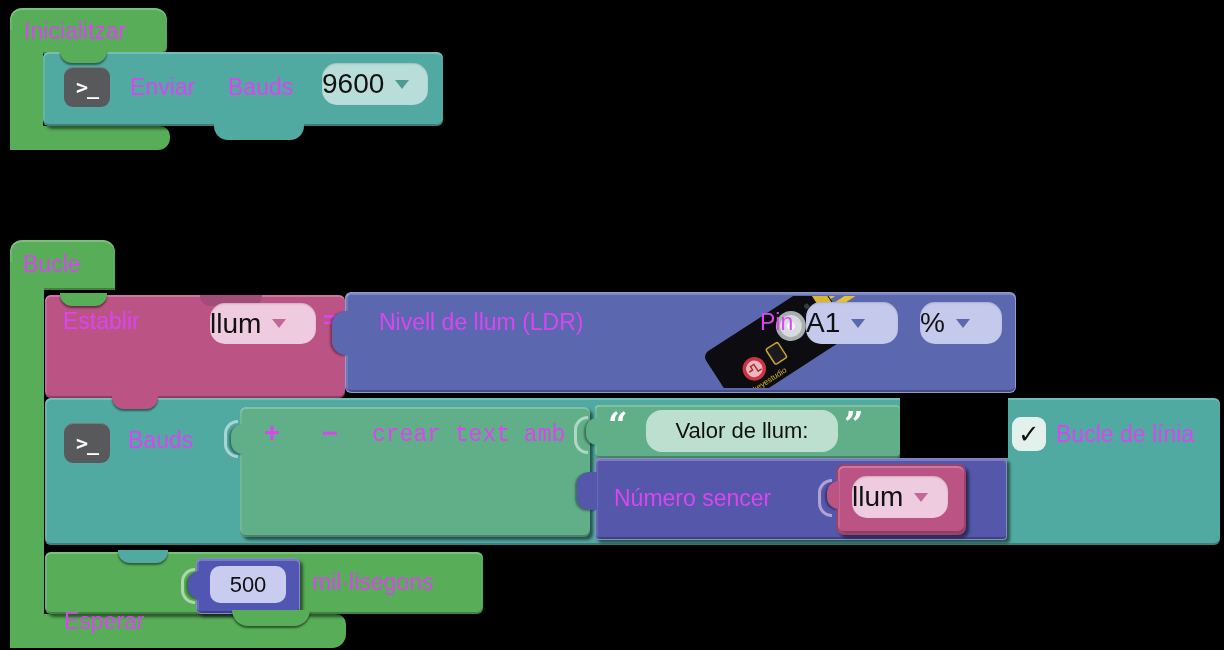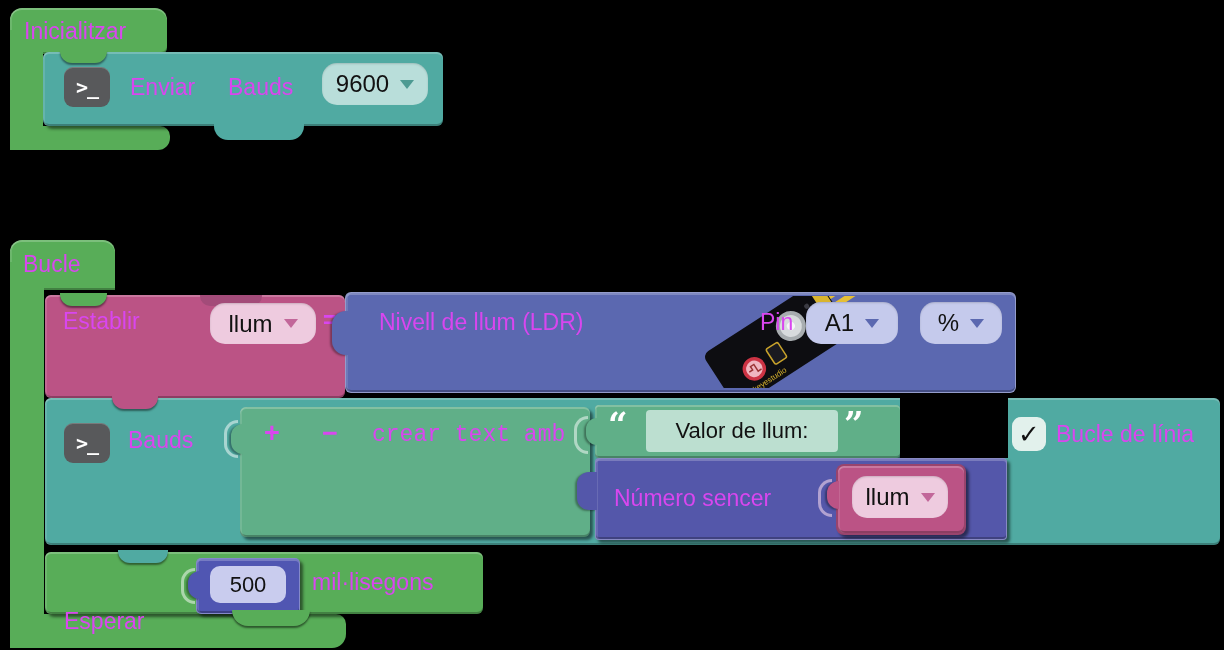--- a/index.html
+++ b/index.html
@@ -11,37 +11,37 @@
                   inset 0 -2px 0 rgba(0,0,0,.25), 3px 3px 3px rgba(0,0,0,.5);}
   .green{background:#58AD58;}
   .teal{background:#50AAA2;}
   .igreen{background:#60AF88;}
   .pinkb{background:#BB5385;}
   .blueb{background:#5B68B0;}
   .nblue{background:#5457AA;}
   .b500{background:#5056B2;}
   .lbl{position:absolute;color:#d946ef;font-size:23px;line-height:26px;white-space:nowrap;}
   .big{font-weight:bold;font-size:27px;line-height:27px;}
-  .pill{position:absolute;display:flex;align-items:center;justify-content:center;gap:11px;
-        border-radius:15px;color:#111;font-size:24px;box-shadow:inset 0 1px 2px rgba(0,0,0,.15);}
+  .pill{position:absolute;display:flex;align-items:center;justify-content:flex-start;gap:11px;
+        border-radius:15px;color:#111;font-size:28px;box-shadow:inset 0 1px 2px rgba(0,0,0,.15);}
   .arrow{width:0;height:0;border-left:7px solid transparent;border-right:7px solid transparent;
          border-top:9px solid #4d9a92;}
   .tab{position:absolute;border-radius:0 0 12px 12px;box-shadow:0 2px 2px rgba(0,0,0,.45);}
   .ltab{position:absolute;border-radius:14px 0 0 14px;box-shadow:-2px 1px 2px rgba(0,0,0,.35);}
   .socket{position:absolute;width:11px;border:3px solid rgba(255,255,255,.5);border-right:none;
           border-radius:14px 0 0 14px;}
   .term{position:absolute;background:#58595B;border-radius:9px;color:#fff;display:flex;
         align-items:center;justify-content:center;font-family:"DejaVu Sans Mono",monospace;
         font-weight:bold;font-size:20px;letter-spacing:-1px;box-shadow:inset 0 1px 0 rgba(255,255,255,.2);}
   .chk{position:absolute;background:#E2F1EC;border-radius:9px;display:flex;align-items:center;
        justify-content:center;color:#111;font-size:26px;line-height:26px;}
   .quote{position:absolute;color:#fff;font-family:"DejaVu Serif",serif;font-weight:bold;
          font-size:34px;line-height:36px;}
   .field{position:absolute;display:flex;align-items:center;justify-content:center;
-         border-radius:4px;color:#111;font-size:22px;}
+         border-radius:16px;color:#111;font-size:22px;}
 </style>
 </head>
 <body>
 
 <div id="canvas">
 
   <div class="blk green" style="left:10px;top:8px;width:157px;height:46px;border-radius:12px 12px 6px 0;"></div>
   <div class="abs green" style="left:10px;top:30px;width:33px;height:120px;border-radius:0 0 0 12px;"></div>
   <div class="abs green" style="left:10px;top:126px;width:160px;height:24px;border-radius:0 10px 12px 0;"></div>
   <div class="lbl" style="left:24px;top:18px;">Inicialitzar</div>

